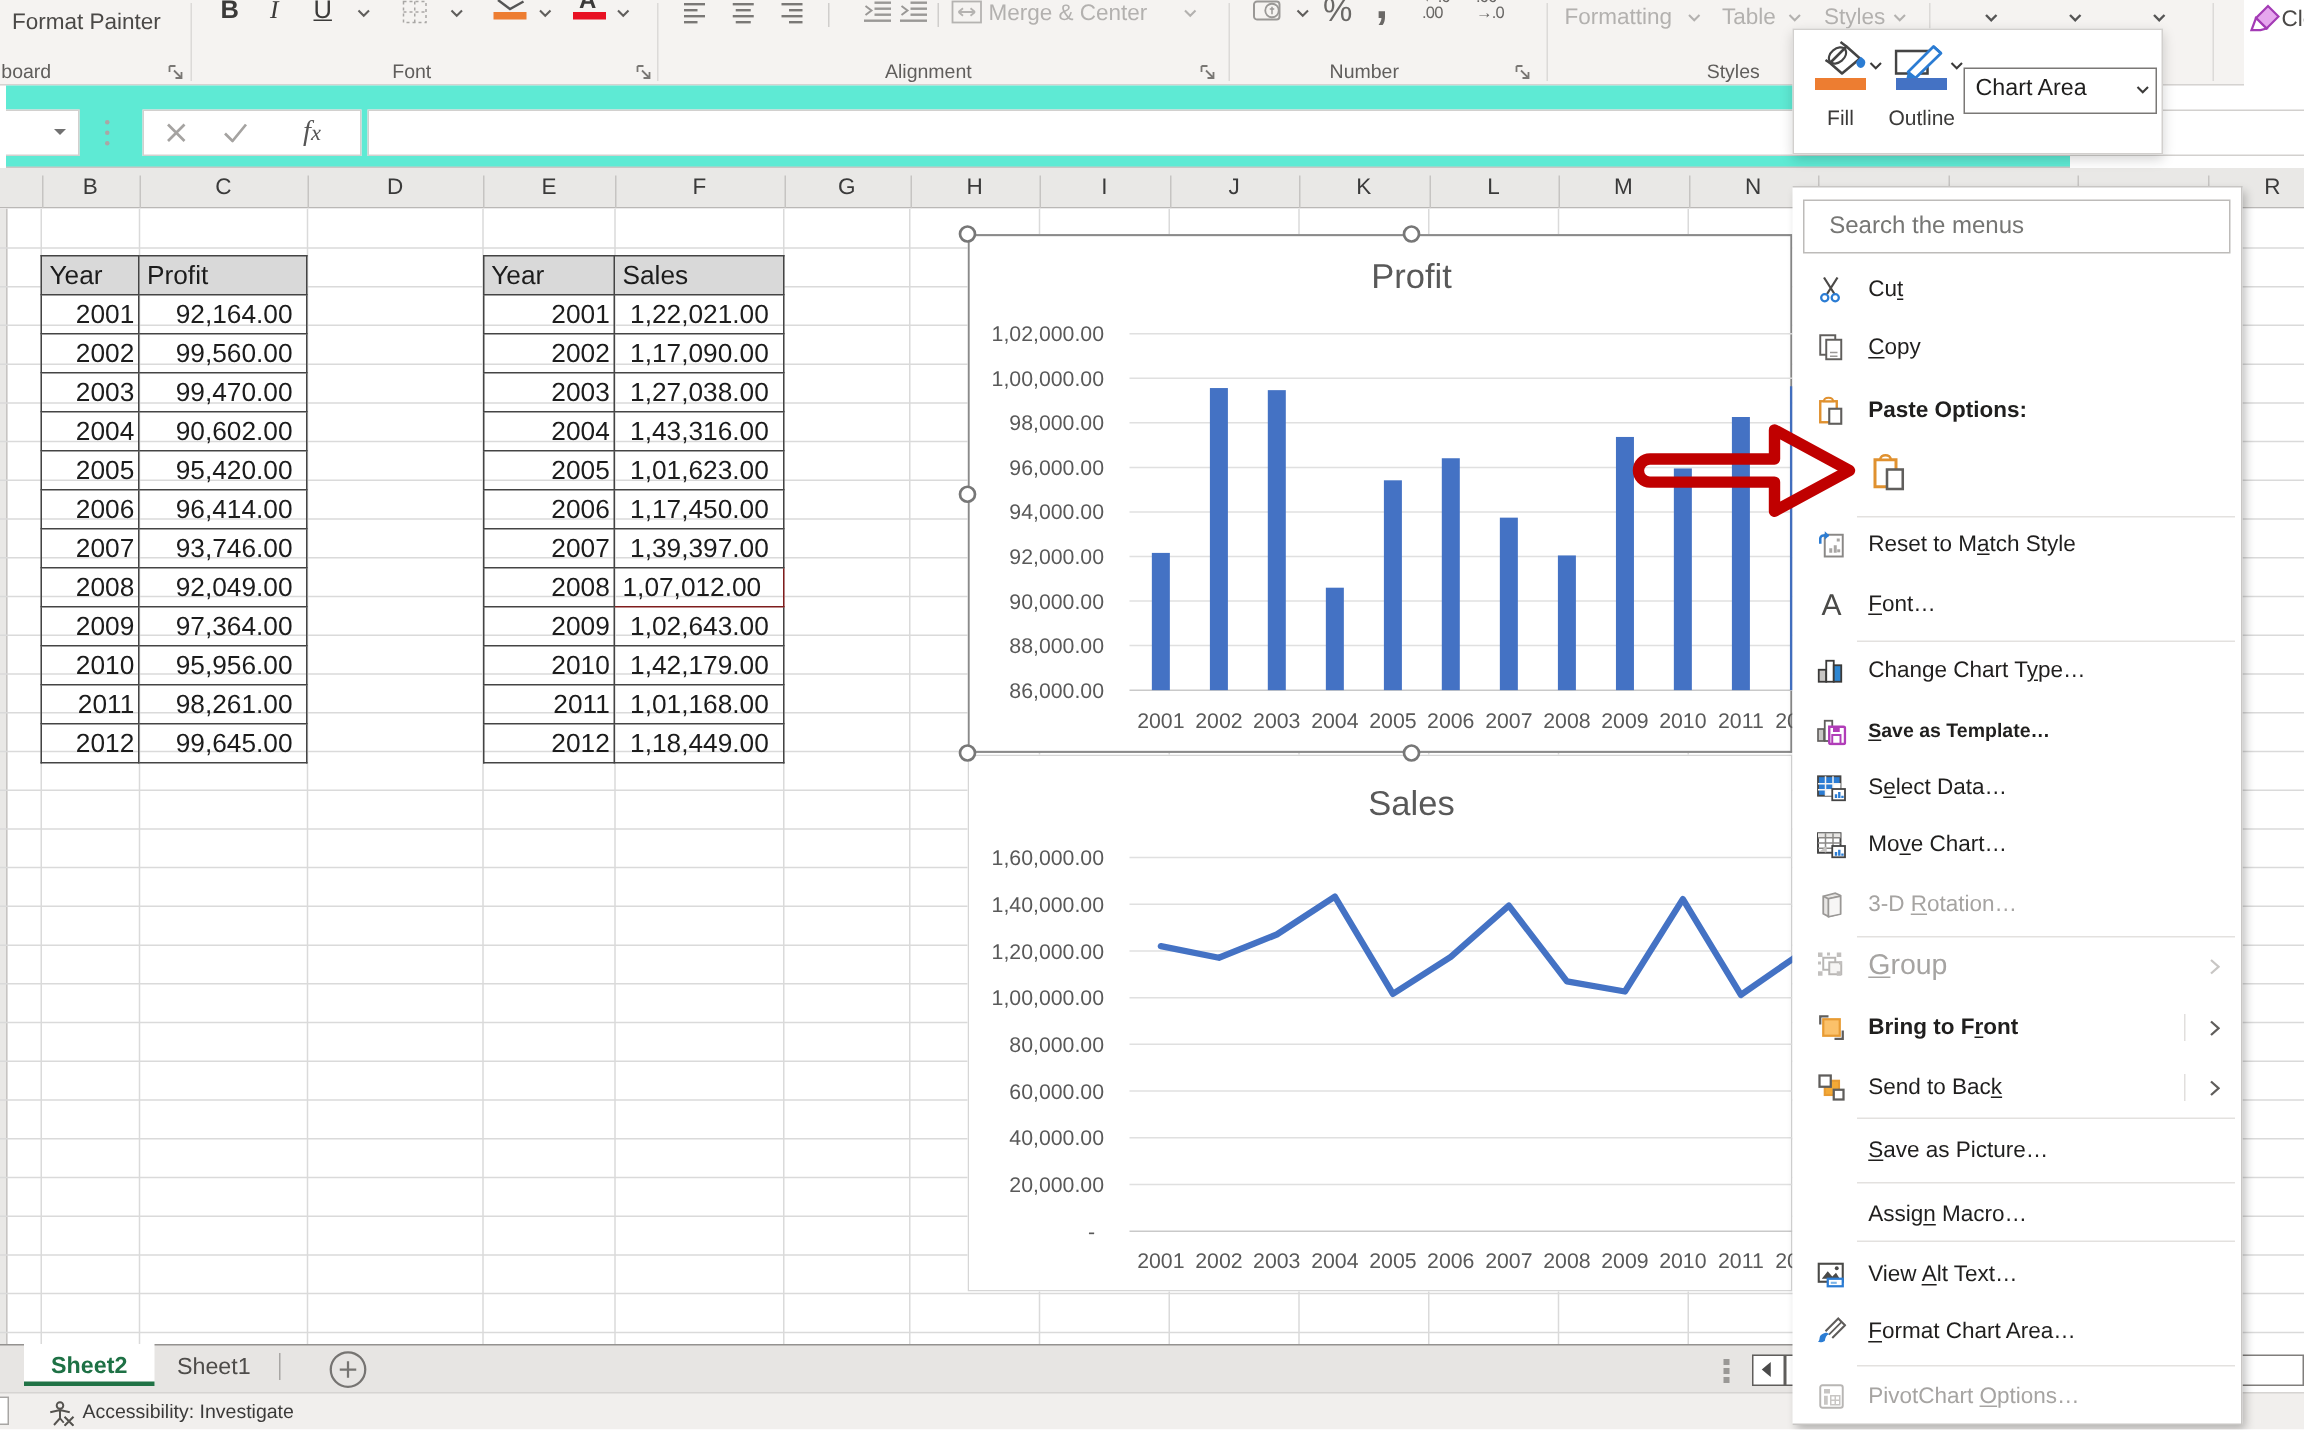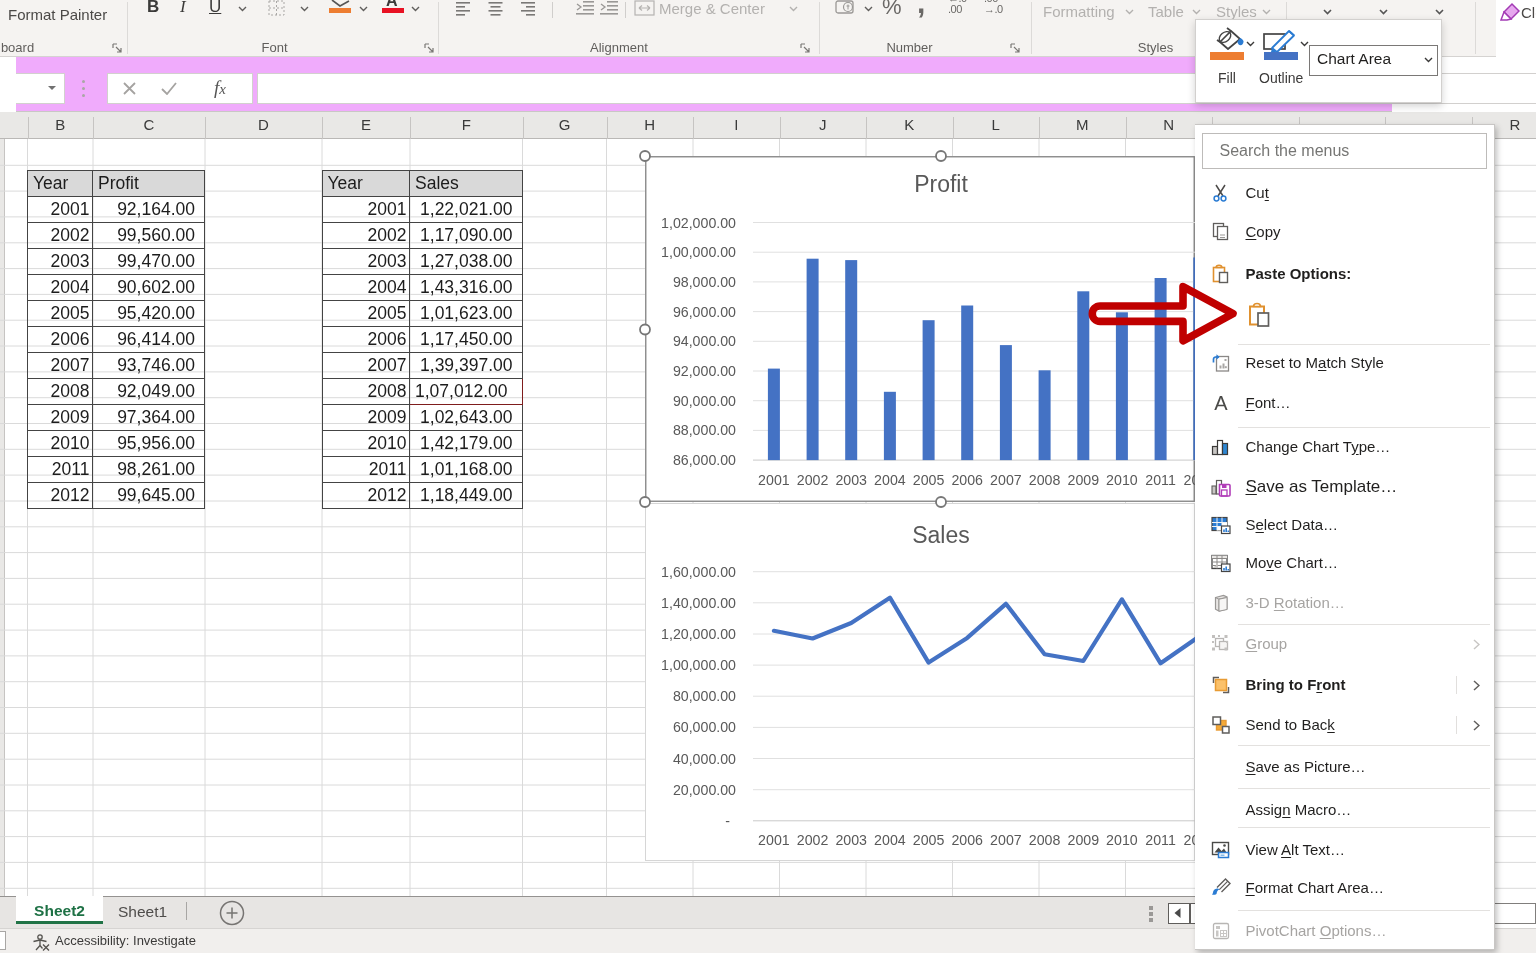--- a/index.html
+++ b/index.html
@@ -131,21 +131,21 @@
     </svg>
     <svg class="ab" style="left:1435px;top:9px" width="9" height="6">
       <path d="M1 1l3.5 3.5L8 1" stroke="#555" stroke-width="1.6" fill="none"></path>
     </svg>
     <svg class="ab" style="left:1494px;top:2px" width="26" height="20">
       <path d="M10 10 L18 2 L25 9 L17 17 Z" fill="#e6a7ee" stroke="#a33bb5" stroke-width="1.5"></path>
       <path d="M10 10l7 7-4 1h-6z" fill="#fff" stroke="#a33bb5" stroke-width="1.5"></path>
     </svg>
     <div class="t" style="left:1521px;top:4px;font-size:15px;color:#4b4947">Cle</div>
   </div>
-<div class="ab" style="left:16px;top:57px;width:1376px;height:55px;background:#f0abfc;border-bottom:1px solid #c9c7c5;box-sizing:border-box">
+<div class="ab" style="left:4px;top:57px;width:1376px;height:55px;background:#5eead4;border-bottom:1px solid #c9c7c5;box-sizing:border-box">
     <div class="ab" style="left:0;top:16px;width:49px;height:31px;background:#fff;border:1px solid #d2d0ce;border-left:none;box-sizing:border-box"></div>
     <svg class="ab" style="left:31px;top:28px" width="10" height="7">
       <path d="M1 1l4 4 4-4" fill="#717171" stroke="none"></path>
     </svg>
     <div class="ab" style="left:66px;top:23px;width:3px;height:3px;border-radius:50%;background:#a9a7a5"></div>
     <div class="ab" style="left:66px;top:30px;width:3px;height:3px;border-radius:50%;background:#a9a7a5"></div>
     <div class="ab" style="left:66px;top:37px;width:3px;height:3px;border-radius:50%;background:#a9a7a5"></div>
     <div class="ab" style="left:91px;top:16px;width:146px;height:31px;background:#fff;border:1px solid #d2d0ce;box-sizing:border-box"></div>
     <svg class="ab" style="left:106px;top:24px" width="15" height="15">
       <path d="M2 2l11 11M13 2L2 13" stroke="#a5a3a1" stroke-width="1.8" fill="none"></path>
@@ -543,21 +543,21 @@
         <rect x="11.5" y="6.5" width="5" height="11" fill="#2e86d1" stroke="#3b3a39" stroke-width="1.2"></rect>
       </svg></div>
     <div class="t" style="left:51px;top:312px;font-size:15px;font-weight:normal;color:#201f1e;line-height:20px">Change Chart T<u>y</u>pe…</div>
     <div class="ab" style="left:16px;top:351.5px;width:22px;height:20px"><svg width="20" height="20">
         <rect x="1" y="9" width="4" height="8" fill="#c8c6c4" stroke="#605e5c" stroke-width="1.1"></rect>
         <rect x="5.5" y="3.5" width="5" height="13.5" fill="#fff" stroke="#605e5c" stroke-width="1.2"></rect>
         <path d="M8.5 7.5h9.5a1 1 0 0 1 1 1V18a1 1 0 0 1-1 1H9.5a1 1 0 0 1-1-1z" fill="#fff" stroke="#b13db8" stroke-width="1.6"></path>
         <rect x="11" y="8" width="4.5" height="3" fill="#b13db8"></rect>
         <rect x="10.5" y="13" width="5.5" height="6" fill="none" stroke="#b13db8" stroke-width="1.3"></rect>
       </svg></div>
-    <div class="t" style="left:51px;top:351.5px;font-size:17px;font-weight:normal;color:#201f1e;line-height:20px"><u>S</u>ave as Template…</div>
+    <div class="t" style="left:51px;top:351.5px;font-size:13px;font-weight:bold;color:#201f1e;line-height:20px"><u>S</u>ave as Template…</div>
     <div class="ab" style="left:16px;top:390px;width:22px;height:20px"><svg width="20" height="20">
         <rect x="1" y="2.5" width="15" height="13" fill="#2b7cd3" stroke="#444" stroke-width="1.2"></rect>
         <rect x="11" y="7.5" width="5" height="4" fill="#fff"></rect>
         <rect x="6" y="11.5" width="10" height="4" fill="#fff"></rect>
         <path d="M6 2.5v13M11 2.5v13M1 7.5h15M1 11.5h15" stroke="#f3f3f3" stroke-width="1"></path>
         <rect x="10.5" y="11" width="8.5" height="7.5" fill="#fff" stroke="#444" stroke-width="1.2"></rect>
         <path d="M13 17v-2.5M15.2 17v-4M17.3 17v-1.5" stroke="#2b7cd3" stroke-width="1.6"></path>
       </svg></div>
     <div class="t" style="left:51px;top:390px;font-size:15px;font-weight:normal;color:#201f1e;line-height:20px">S<u>e</u>lect Data…</div>
     <div class="ab" style="left:16px;top:427.5px;width:22px;height:20px"><svg width="20" height="20">
@@ -581,21 +581,21 @@
         <g fill="#c2c0be">
           <rect x="1" y="1" width="3" height="3"></rect>
           <rect x="13.5" y="1" width="3" height="3"></rect>
           <rect x="1" y="13.5" width="3" height="3"></rect>
           <rect x="13.5" y="13.5" width="3" height="3"></rect>
           <rect x="1" y="7" width="2" height="2"></rect>
           <rect x="15" y="7" width="2" height="2"></rect>
           <rect x="7" y="1" width="2" height="2"></rect>
         </g>
       </svg></div>
-    <div class="t" style="left:51px;top:509px;font-size:15px;font-weight:normal;color:#a6a4a2;line-height:20px"><u>G</u>roup</div>
+    <div class="t" style="left:51px;top:509px;font-size:19px;font-weight:normal;color:#a6a4a2;line-height:20px"><u>G</u>roup</div>
     <svg class="ab" style="left:278px;top:514px" width="7" height="11">
       <path d="M1 1l5 4.5L1 10" stroke="#c8c6c4" stroke-width="1.5" fill="none"></path>
     </svg>
     <div class="ab" style="left:16px;top:550px;width:22px;height:20px"><svg width="20" height="20">
         <path d="M2.5 8V2.5H8" fill="none" stroke="#5f5d5b" stroke-width="1.5"></path>
         <path d="M12 17.5h5.5V12" fill="none" stroke="#5f5d5b" stroke-width="1.5"></path>
         <rect x="4.5" y="4.5" width="11" height="11" fill="#fbc16a" stroke="#e89b33" stroke-width="1.5"></rect>
       </svg></div>
     <div class="t" style="left:51px;top:550px;font-size:15px;font-weight:bold;color:#201f1e;line-height:20px">Bring to F<u>r</u>ont</div>
     <div class="ab" style="left:261px;top:551px;width:1px;height:18px;background:#e1dfdd"></div>

